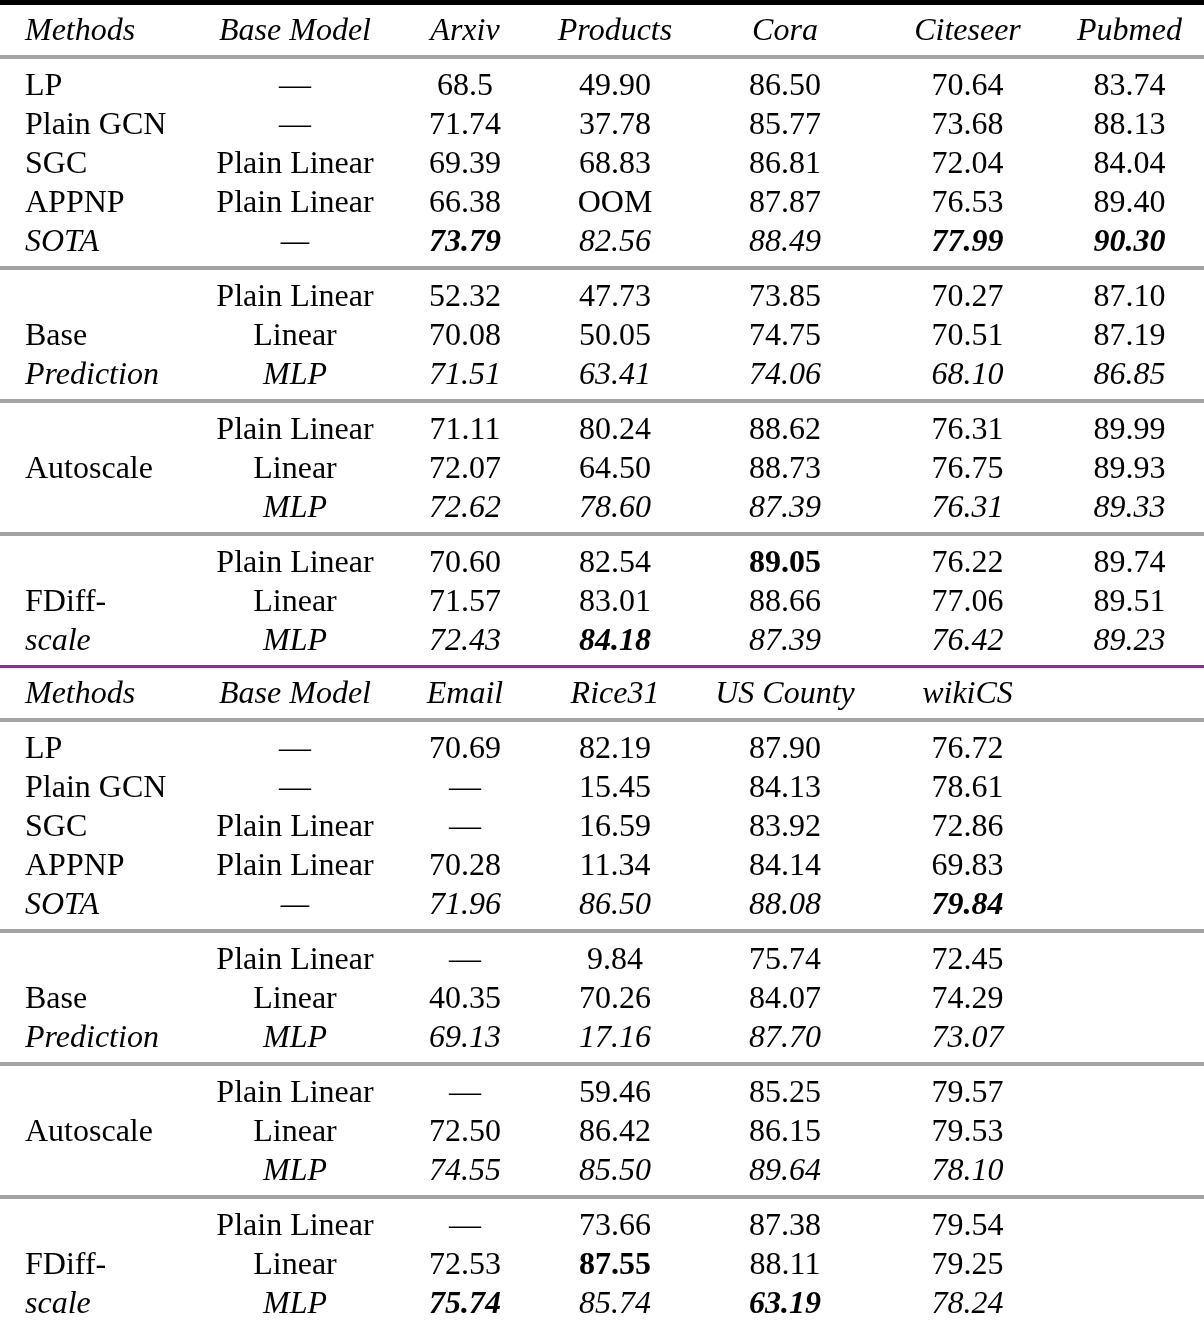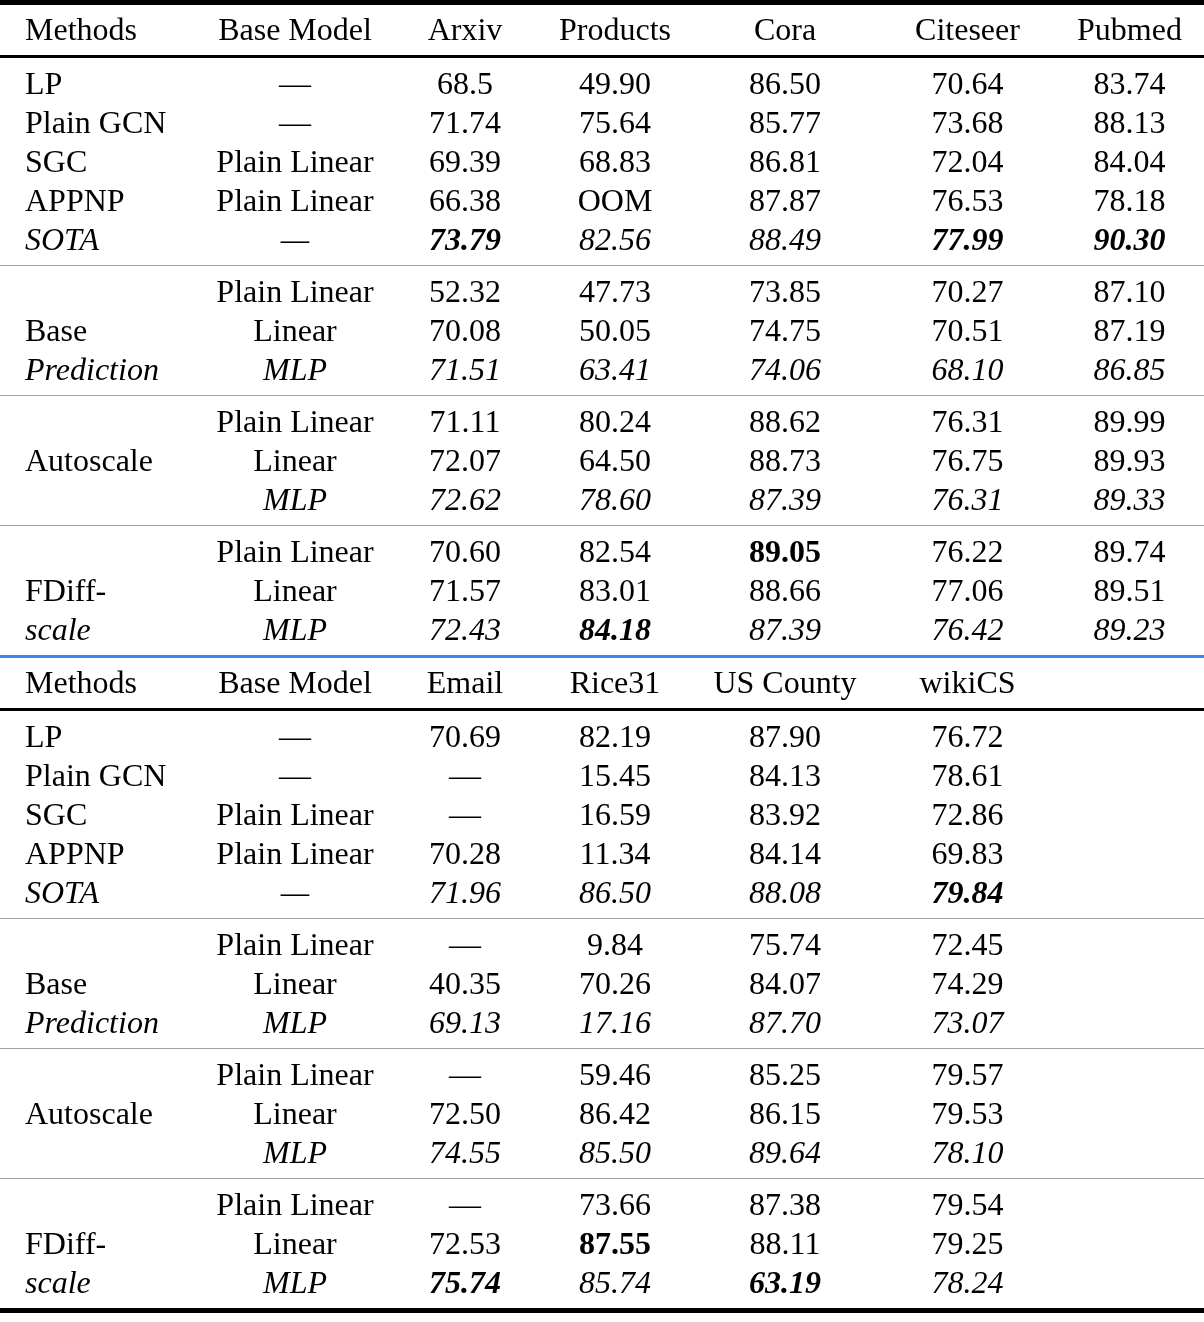--- a/index.html
+++ b/index.html
@@ -31,25 +31,26 @@
     padding: 0;
     height: 39px;
     line-height: 1.1;
   }
   table.results td.method {
     text-align: left;
     padding-left: 25px;
   }
   table.results tr.header td {
     height: 50px;
-    border-top: 3px solid #3b82f6;
+    border-top: 3px solid #a21caf;
     border-bottom: 3px solid #000;
+    font-style: italic;
   }
   table.results tr.sec-first td {
-    border-top: 1px solid #a3a3a3;
+    border-top: 4px solid #a3a3a3;
     padding-top: 6px;
     margin-left: 41px;
   }
   table.results tr.sec-last td {
     padding-bottom: 6px;
     font-style: italic;
   }
   table.results td.bold {
     font-weight: bold;
   }
@@ -84,42 +85,42 @@
           <td>68.5</td>
           <td>49.90</td>
           <td>86.50</td>
           <td>70.64</td>
           <td>83.74</td>
         </tr>
         <tr>
           <td class="method">Plain GCN</td>
           <td>—</td>
           <td>71.74</td>
-          <td>75.64</td>
+          <td>37.78</td>
           <td>85.77</td>
           <td>73.68</td>
           <td>88.13</td>
         </tr>
         <tr>
           <td class="method">SGC</td>
           <td>Plain Linear</td>
           <td>69.39</td>
           <td>68.83</td>
           <td>86.81</td>
           <td>72.04</td>
           <td>84.04</td>
         </tr>
         <tr>
           <td class="method">APPNP</td>
           <td>Plain Linear</td>
           <td>66.38</td>
           <td>OOM</td>
           <td>87.87</td>
           <td>76.53</td>
-          <td>78.18</td>
+          <td>89.40</td>
         </tr>
         <tr class="sec-last">
           <td class="method">SOTA</td>
           <td>—</td>
           <td class="bold">73.79</td>
           <td>82.56</td>
           <td>88.49</td>
           <td class="bold">77.99</td>
           <td class="bold">90.30</td>
         </tr>

